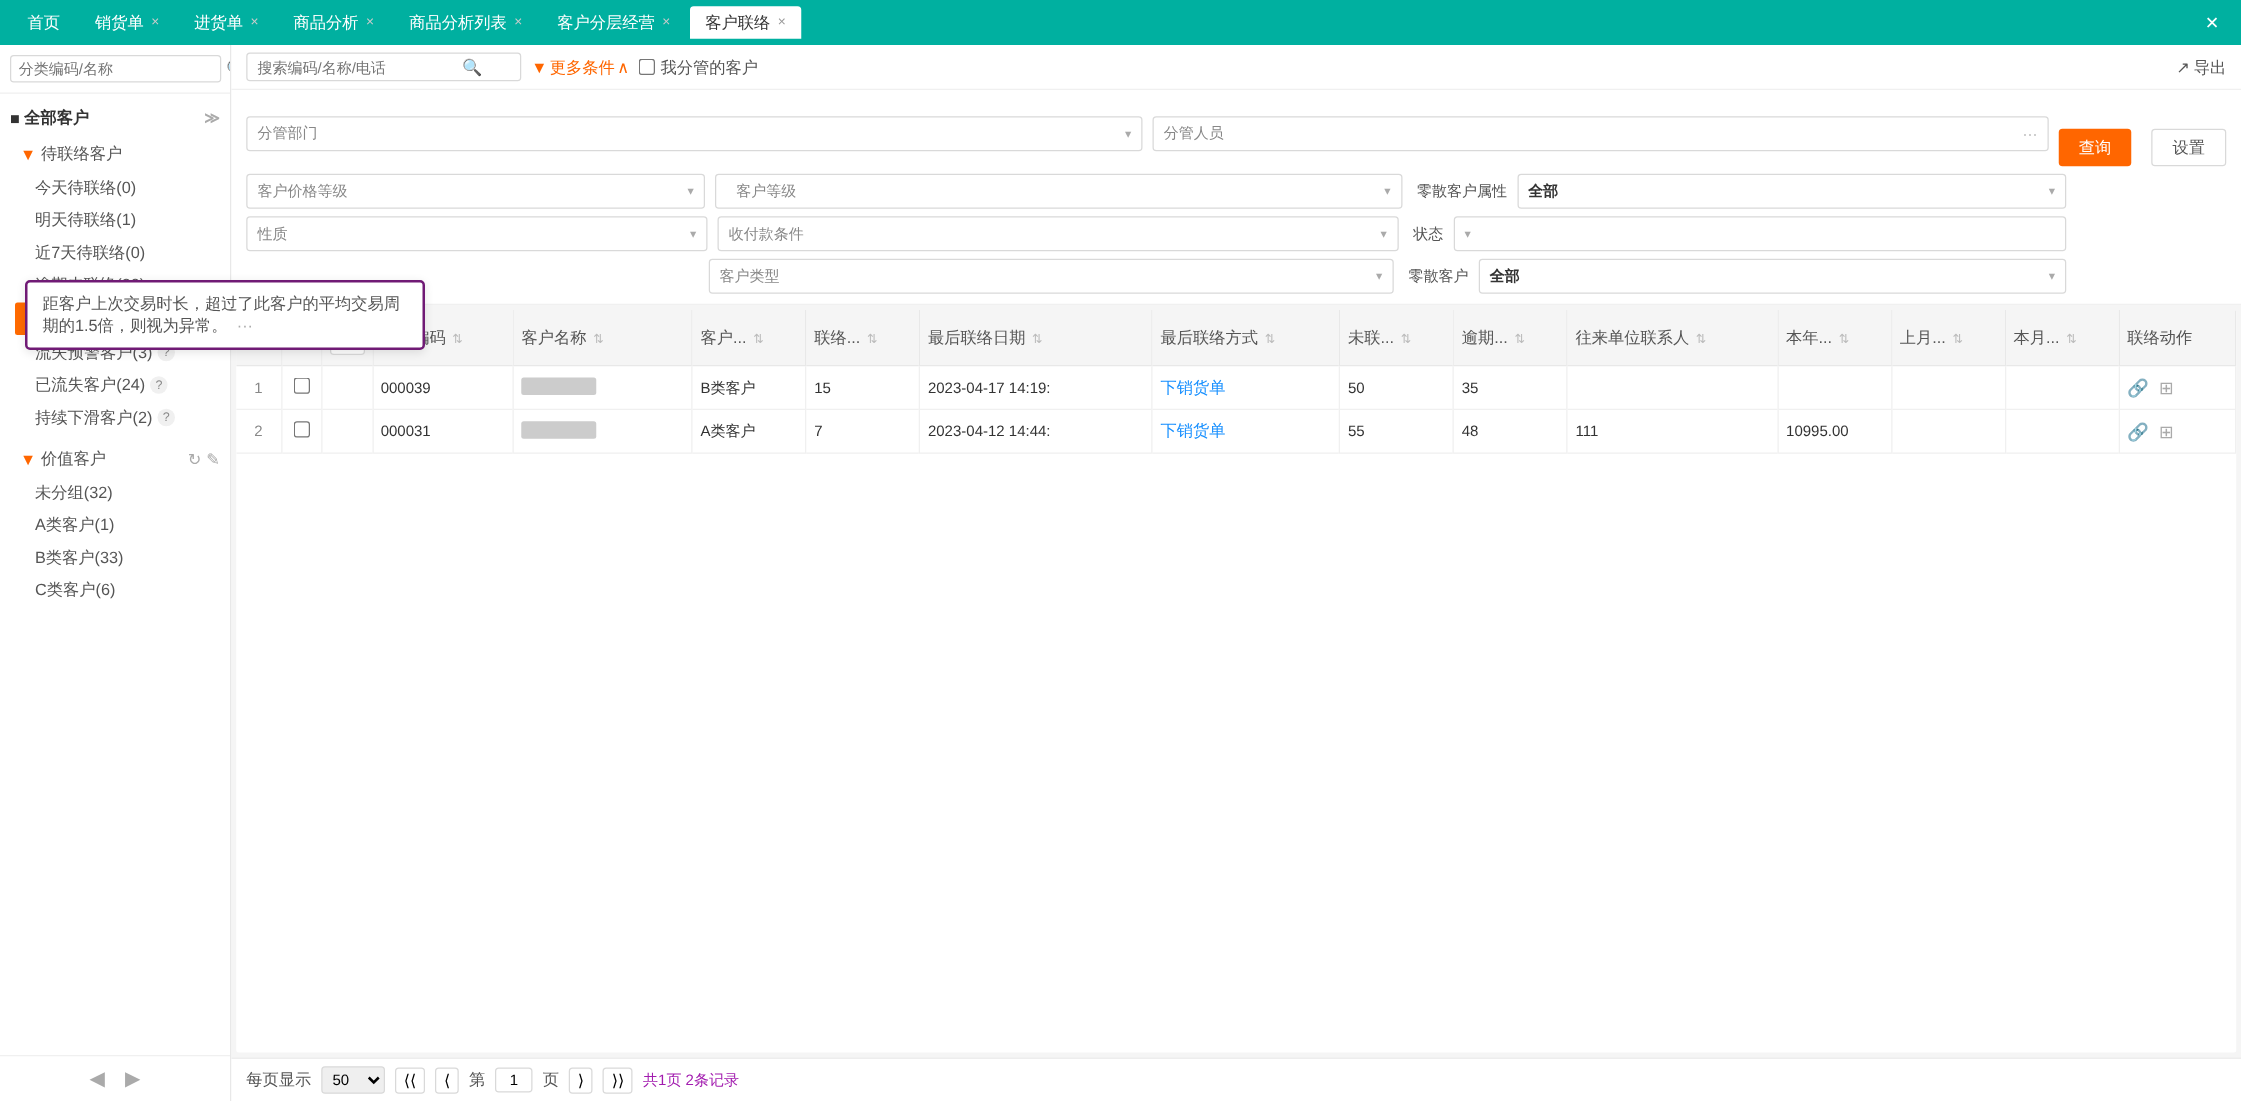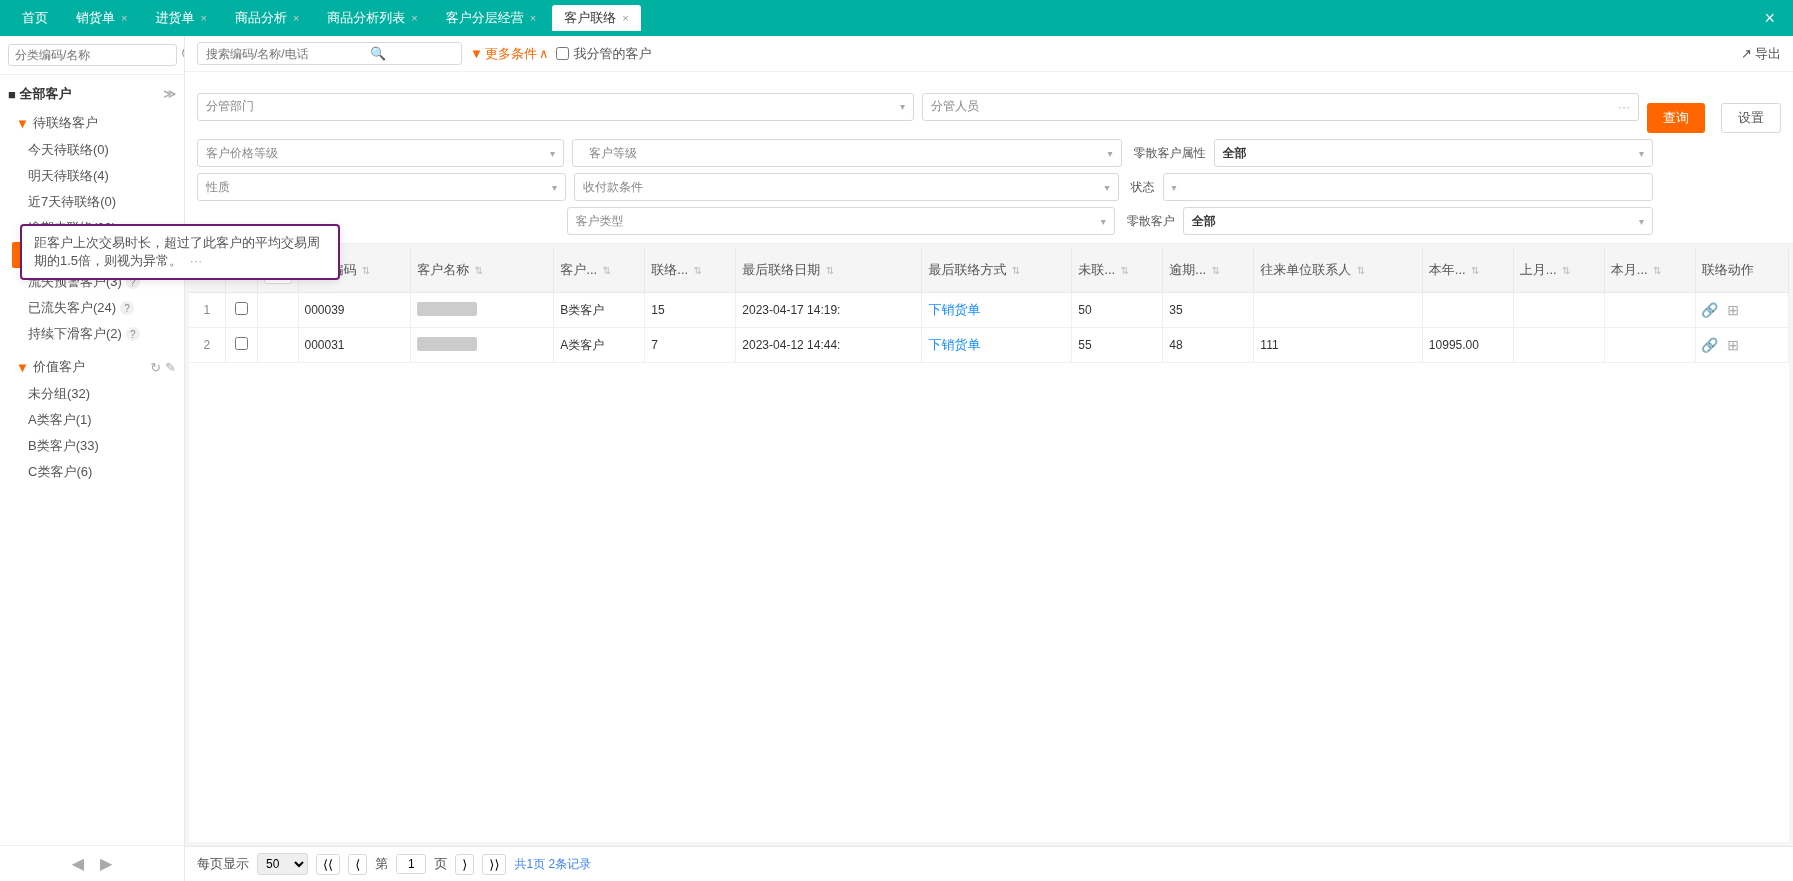--- a/index.html
+++ b/index.html
@@ -82,21 +82,21 @@
     }
 
     
     .filter-bar {
       background: white; padding: 6px 12px;
       display: flex; align-items: center; gap: 8px;
       border-bottom: 1px solid #f0f0f0;
     }
     .search-input-wrap {
       display: flex; border: 1px solid #d9d9d9;
-      border-radius: 3px; padding: 3px 8px; gap: 4px; width: 265px;
+      border-radius: 3px; padding: 3px 8px; gap: 4px; width: 220px;
       background: white;
     }
     .search-input-wrap input { border: none; outline: none; font-size: 12px; width: 160px; }
     .search-icon-btn { color: #aaa; cursor: pointer; }
     .more-conditions {
       color: #f60; cursor: pointer; display: flex; align-items: center; gap: 2px; font-size: 12px;
     }
     .my-customers { display: flex; align-items: center; gap: 4px; font-size: 12px; color: #555; cursor: pointer; }
     .my-customers input[type=checkbox] { cursor: pointer; }
     .export-btn {
@@ -159,21 +159,21 @@
       background: white; border-top: 1px solid #e8e8e8;
       display: flex; align-items: center; 
       padding: 6px 12px; gap: 8px; font-size: 12px; color: #555;
     }
     .bottom-bar select {
       border: 1px solid #d9d9d9; border-radius: 3px; padding: 2px 4px;
       font-size: 12px; outline: none;
     }
     .page-btn { border: 1px solid #d9d9d9; border-radius: 3px; padding: 2px 6px; cursor: pointer; background: white; }
     .page-input { border: 1px solid #d9d9d9; border-radius: 3px; padding: 2px 4px; width: 30px; text-align: center; font-size: 12px; }
-    .total-info { color: #3b82f6; font-size: 12px; }
+    .total-info { color: #a21caf; font-size: 12px; }
 
     
     .table-wrap::-webkit-scrollbar { height: 6px; width: 6px; }
     .table-wrap::-webkit-scrollbar-track { background: #f0f0f0; }
     .table-wrap::-webkit-scrollbar-thumb { background: #ccc; border-radius: 3px; }
 
     .sidebar-bottom { border-top: 1px solid #f0f0f0; padding: 4px; display: flex; justify-content: center; gap: 8px; }
     .sidebar-bottom-icon { color: #aaa; font-size: 16px; cursor: pointer; padding: 4px; }
 
     .gear-icon-btn {
@@ -232,21 +232,21 @@
       </div>
       <div class="sidebar-section">
         <div class="sidebar-group-title">
           <span class="arrow">▼</span>
           <span>待联络客户</span>
         </div>
         <div class="sidebar-leaf">
           <span>今天待联络(0)</span>
         </div>
         <div class="sidebar-leaf">
-          <span>明天待联络(4)</span>
+          <span>明天待联络(1)</span>
         </div>
         <div class="sidebar-leaf">
           <span>近7天待联络(0)</span>
         </div>
         <div class="sidebar-leaf">
           <span>逾期未联络(30)</span>
         </div>
         <div class="sidebar-leaf active-orange">
           <span>回购异常客户(2)</span>
           <span style="font-size:10px; margin-left:4px; background:rgba(255,255,255,0.3); border-radius:50%; width:14px; height:14px; display:inline-flex; align-items:center; justify-content:center;">?</span>

